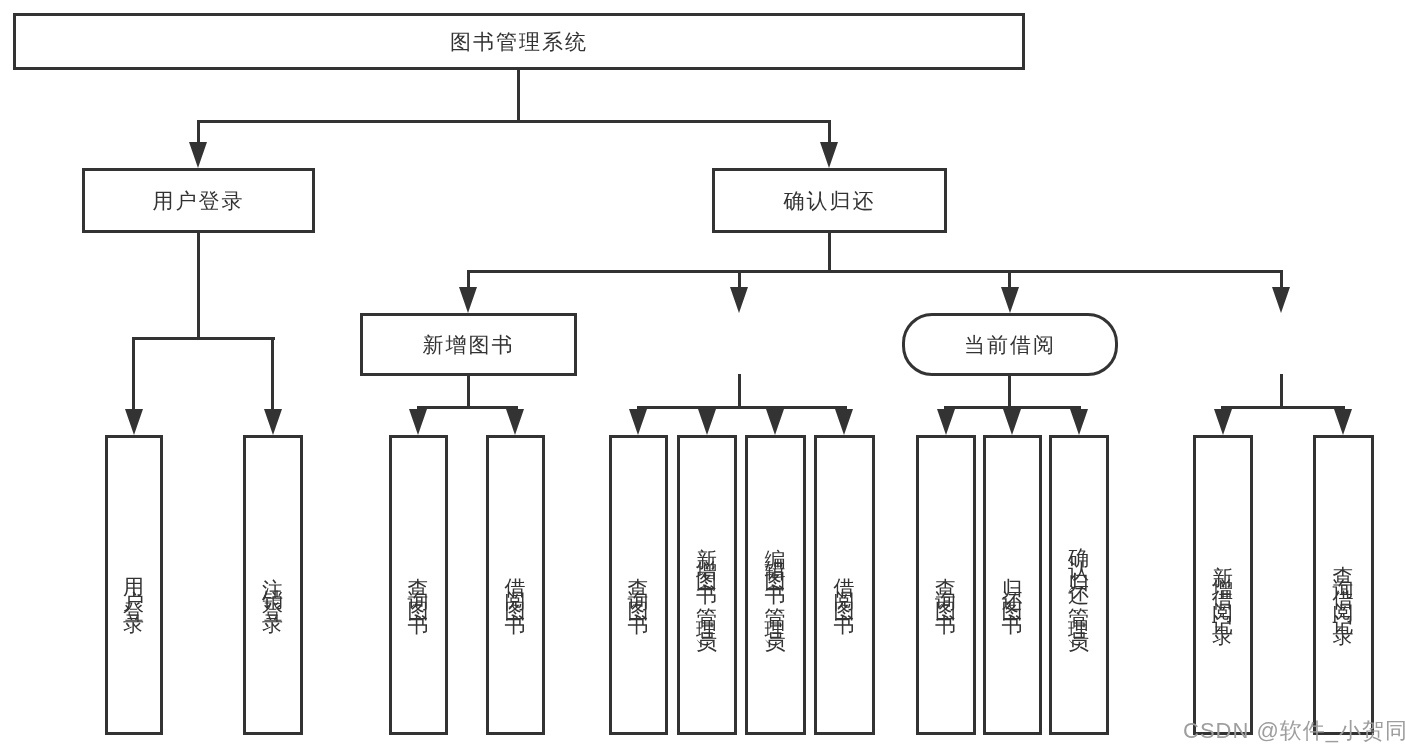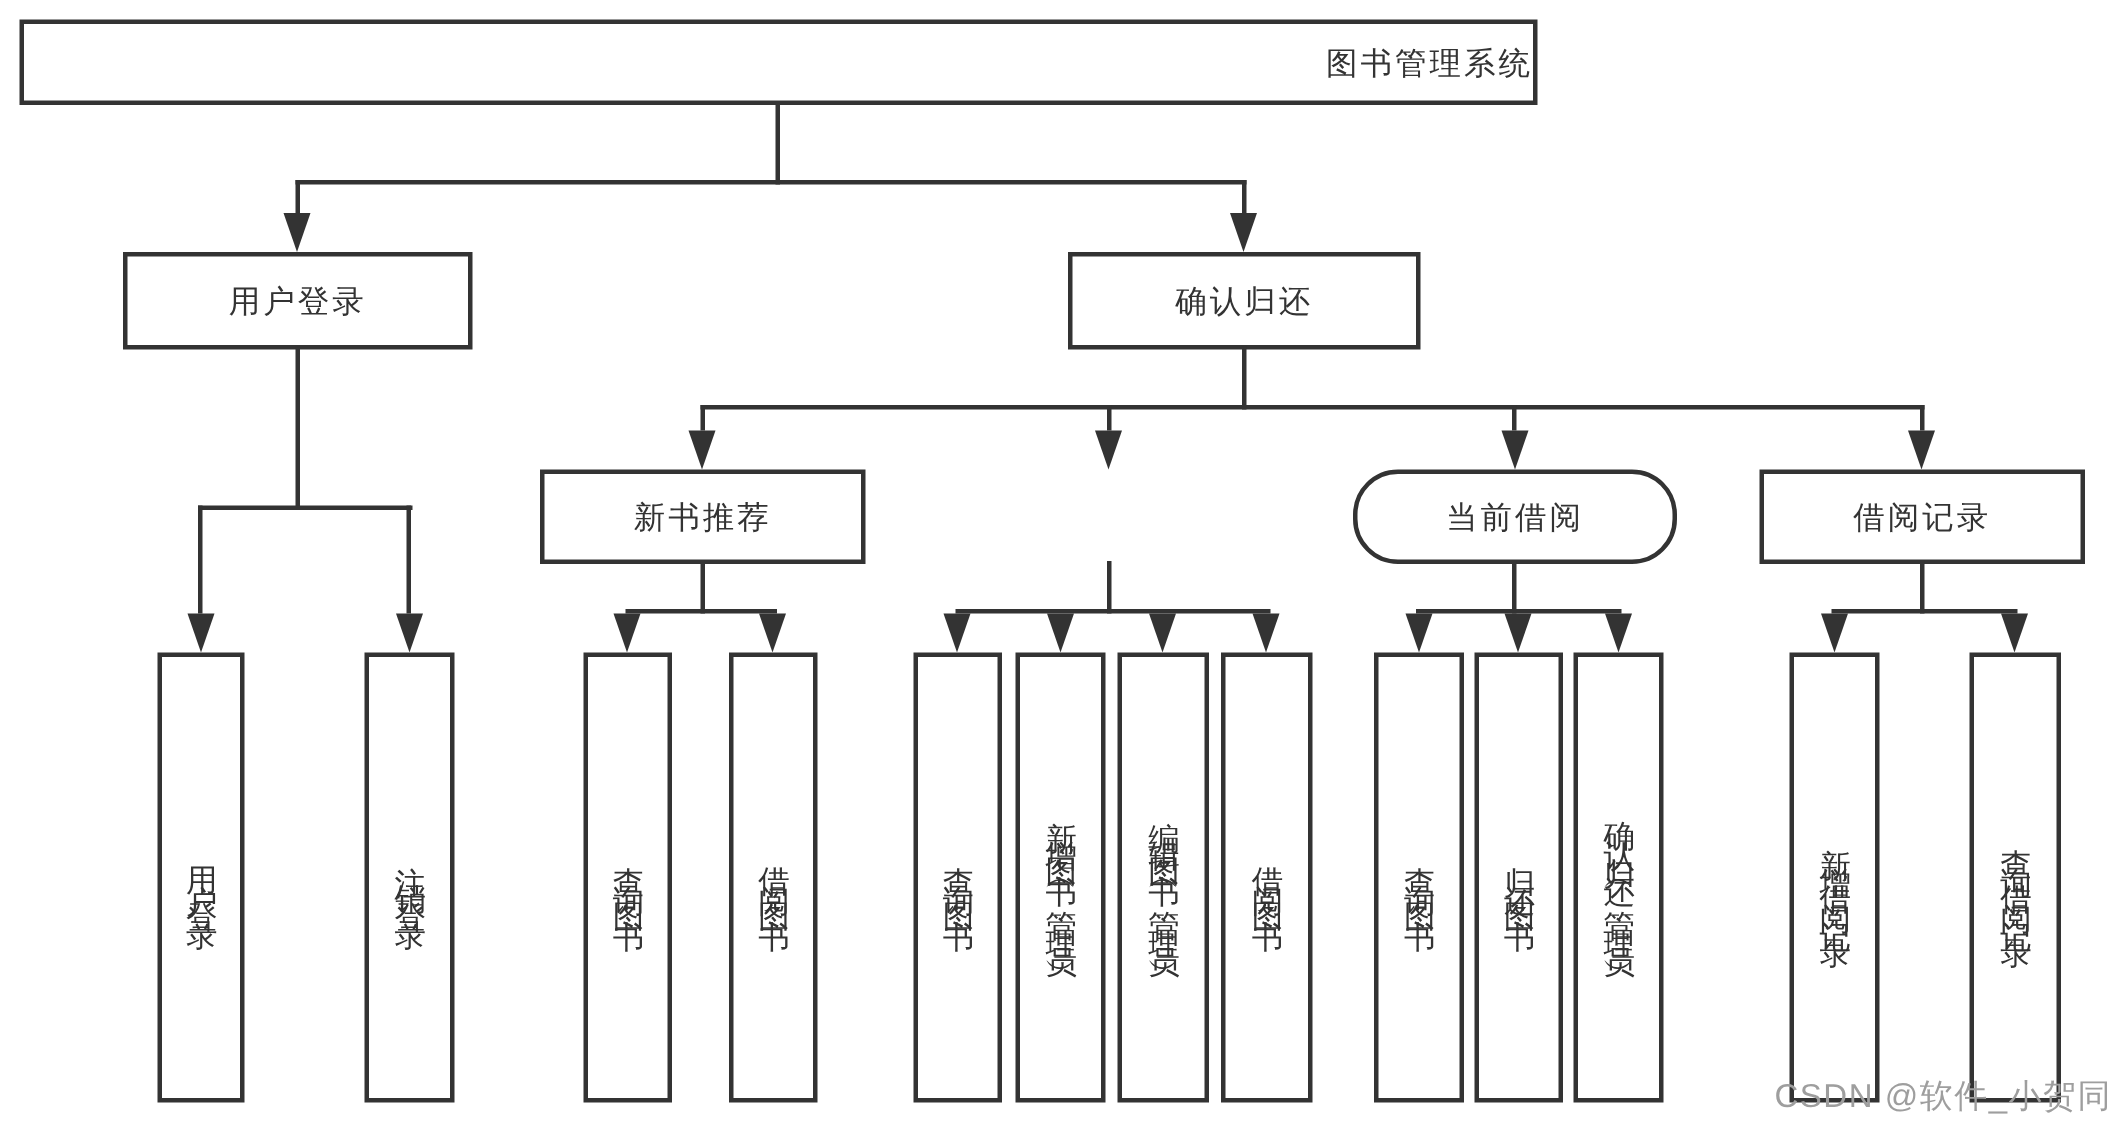--- a/index.html
+++ b/index.html
@@ -29,21 +29,21 @@
   .watermark {
     position:absolute; left:1183px; top:716px; font-size:22px;
     color:#9e9e9e; letter-spacing:1px; white-space:nowrap;
   }
 </style>
 </head>
 <body>
 
 <div class="canvas">
 
-  <div class="box" style="left:13px; top:13px; width:1012px; height:57px;justify-content:flex-end;">
+  <div class="box" style="left:13px; top:13px; width:1012px; height:57px;">
     <span>图书管理系统</span>
   </div>
 
   <div class="line" style="left:517px; top:70px; width:3px; height:53px;"></div>
   <div class="line" style="left:197px; top:120px; width:634px; height:3px;"></div>
   <div class="line" style="left:197px; top:120px; width:3px; height:22px;"></div>
   <div class="arrow" style="left:189px; top:142px;"></div>
   <div class="line" style="left:828px; top:120px; width:3px; height:22px;"></div>
   <div class="arrow" style="left:820px; top:142px;"></div>
 
@@ -66,27 +66,24 @@
   <div class="line" style="left:467px; top:270px; width:3px; height:17px;"></div>
   <div class="arrow" style="left:459px; top:287px;"></div>
   <div class="line" style="left:738px; top:270px; width:3px; height:17px;"></div>
   <div class="arrow" style="left:730px; top:287px;"></div>
   <div class="line" style="left:1008px; top:270px; width:3px; height:17px;"></div>
   <div class="arrow" style="left:1001px; top:287px;"></div>
   <div class="line" style="left:1280px; top:270px; width:3px; height:17px;"></div>
   <div class="arrow" style="left:1272px; top:287px;"></div>
 
   <div class="box" style="left:360px; top:313px; width:217px; height:63px;">
-    <span>新书推荐</span>
+    <span>新增图书</span>
   </div>
   <div class="box" style="left:902px; top:313px; width:216px; height:63px;border-radius:30px;">
     <span>当前借阅</span>
-  </div>
-  <div class="box" style="left:1173px; top:313px; width:217px; height:63px;">
-    <span>借阅记录</span>
   </div>
 
   <div class="line" style="left:467px; top:374px; width:3px; height:35px;"></div>
   <div class="line" style="left:417px; top:406px; width:101px; height:3px;"></div>
   <div class="arrow" style="left:409px; top:409px;"></div>
   <div class="arrow" style="left:506px; top:409px;"></div>
 
   <div class="line" style="left:738px; top:374px; width:3px; height:35px;"></div>
   <div class="line" style="left:637px; top:406px; width:210px; height:3px;"></div>
   <div class="arrow" style="left:629px; top:409px;"></div>

